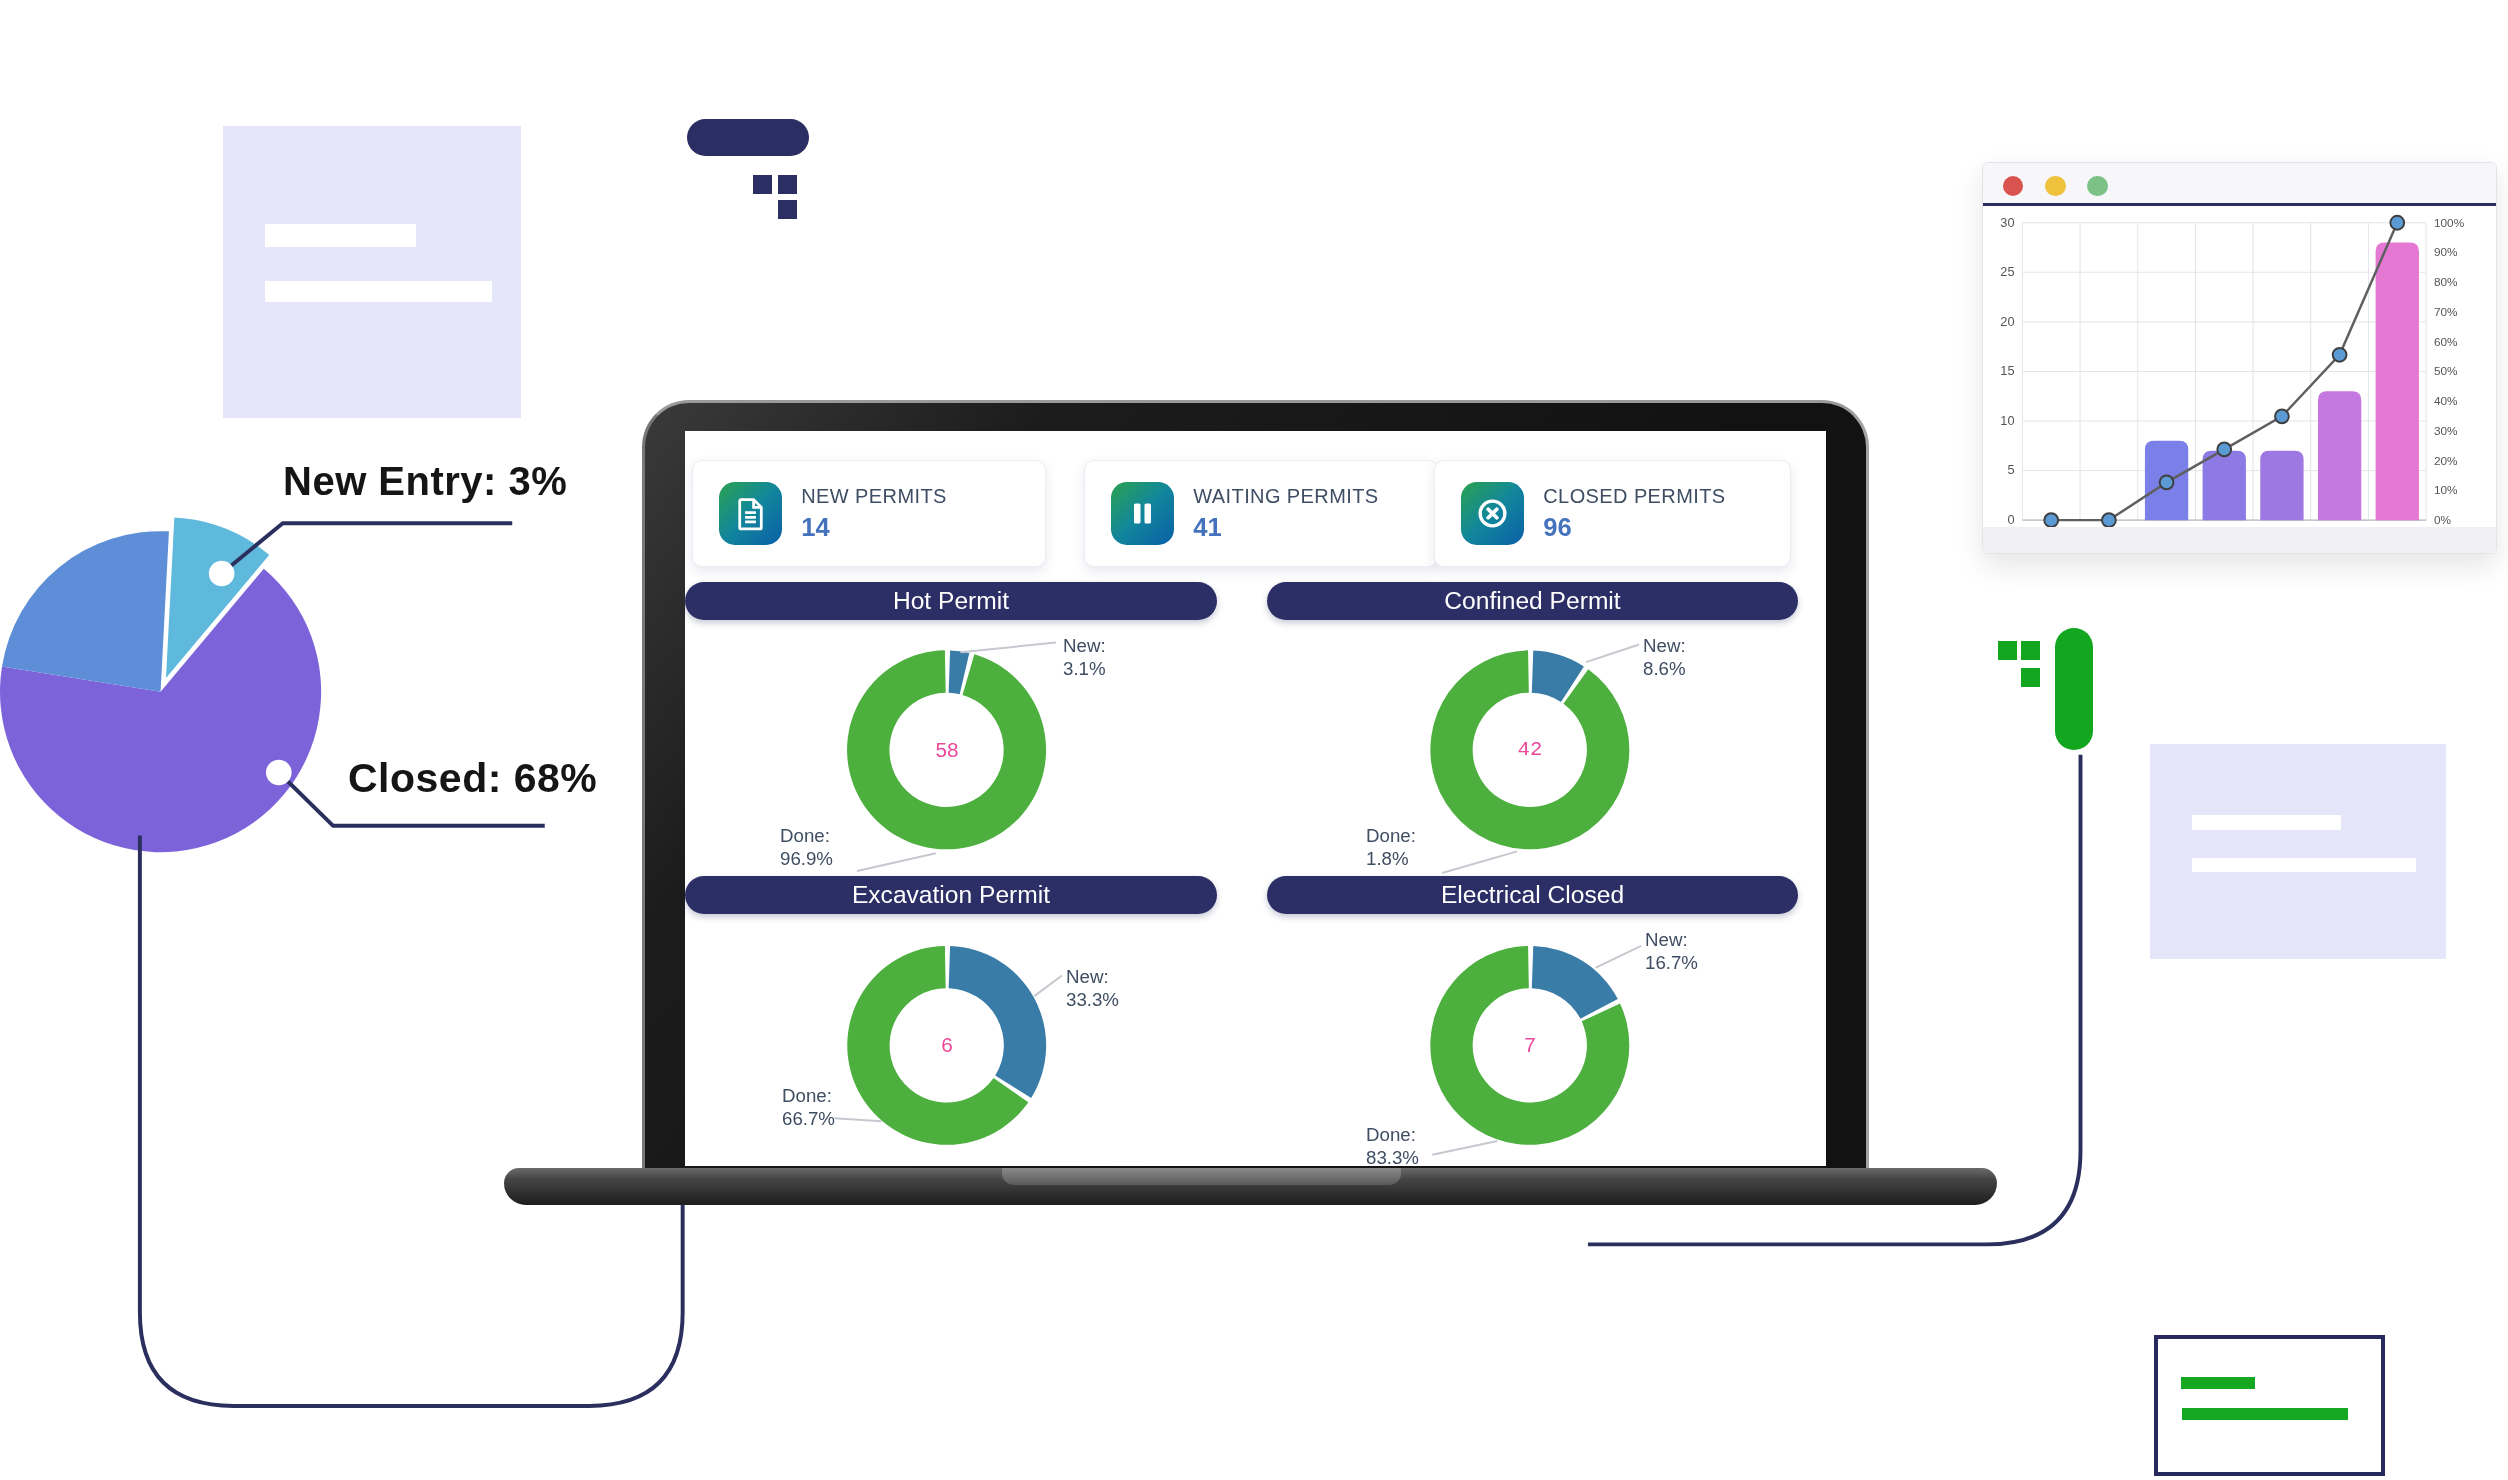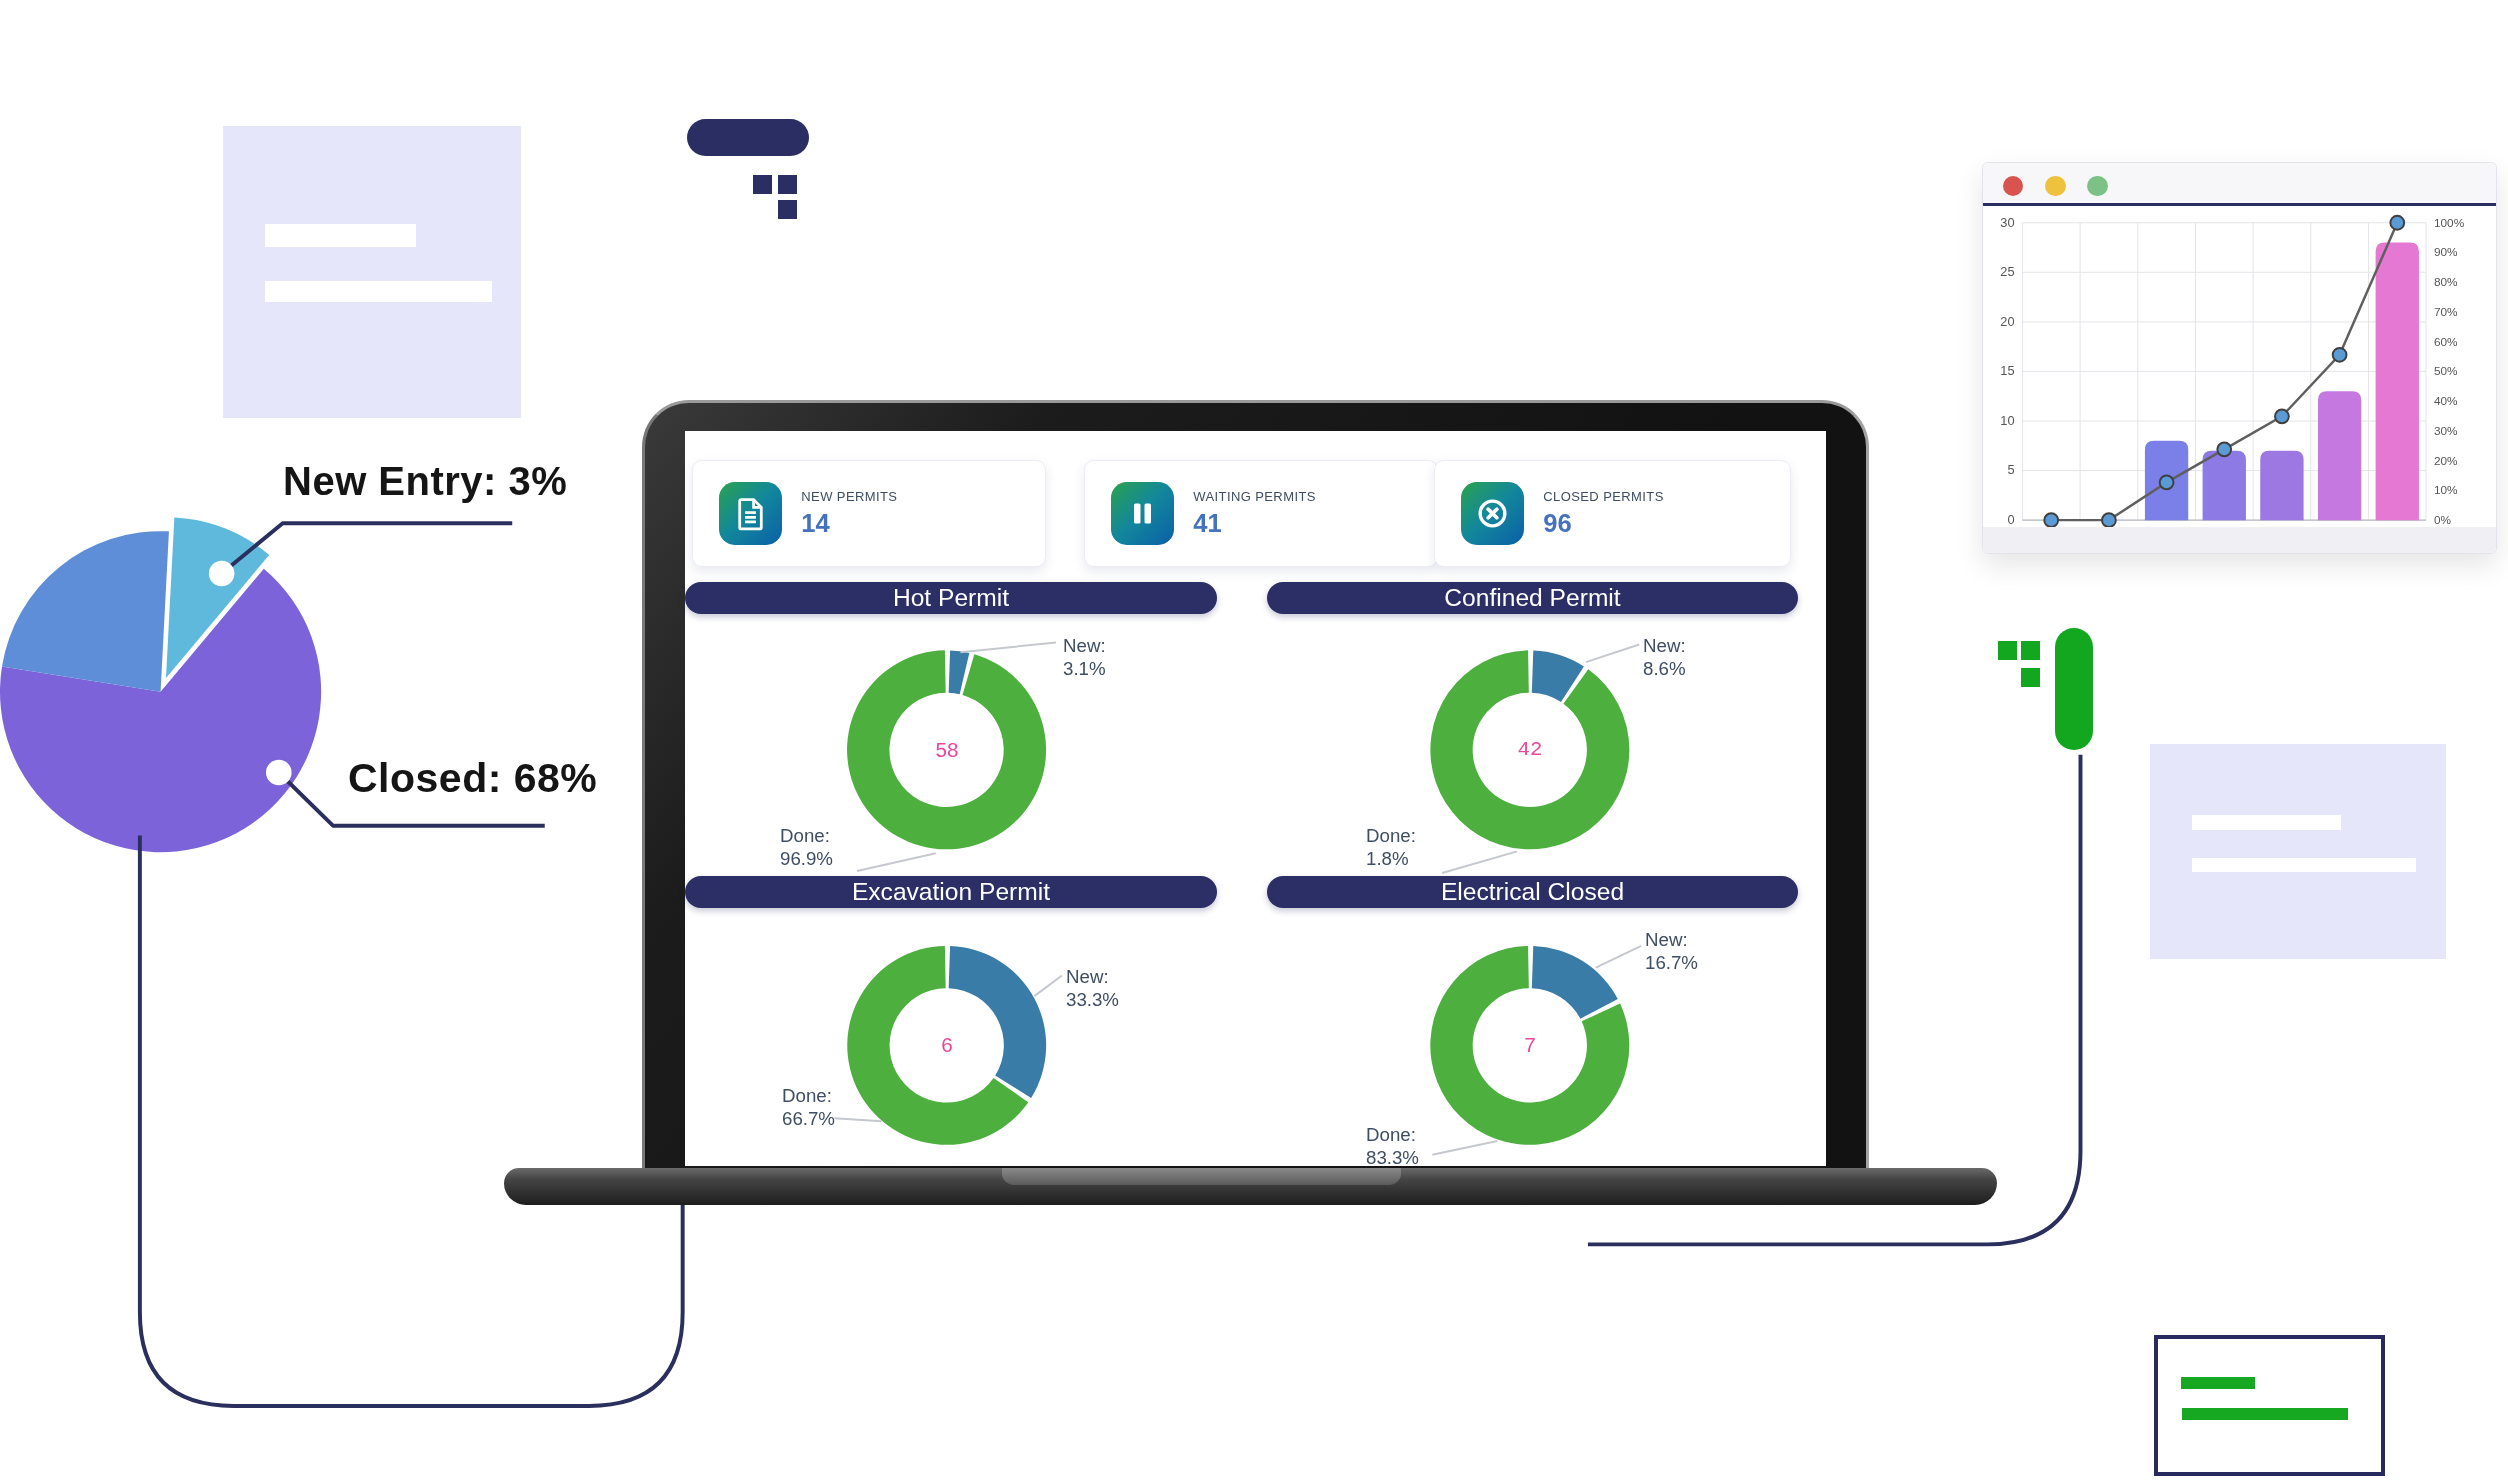--- a/index.html
+++ b/index.html
@@ -34,25 +34,25 @@
     background:linear-gradient(180deg,#8a8a8a,#5a5a5a);border-radius:0 0 11.8px 11.8px;}
 
   
   .stat-card{position:absolute;top:460px;height:105px;background:#fff;border:1px solid #ececf4;
     border-radius:9.9px;box-shadow:0 4.9px 11.8px rgba(40,50,100,.10);z-index:6;display:flex;align-items:center;}
   .stat-icon{width:63px;height:63px;margin-left:25.6px;border-radius:15.8px;flex:0 0 auto;
     background:linear-gradient(135deg,#2ba24f 0%,#12879b 48%,#0b5fa8 100%);
     display:flex;align-items:center;justify-content:center;}
   .stat-icon svg{width:37px;height:37px;}
   .stat-text{margin-left:19.7px;}
-  .stat-label{font-size:13px;color:#3e4d63;letter-spacing:0.4px;font-weight:500;}
+  .stat-label{font-size:20px;color:#3e4d63;letter-spacing:0.4px;font-weight:500;}
   .stat-value{font-size:25.6px;color:#4472bd;font-weight:700;margin-top:5.9px;}
 
   
-  .pill{position:absolute;height:32px;border-radius:21.7px;background:#2c2f66;color:#fff;z-index:6;
+  .pill{position:absolute;height:38px;border-radius:21.7px;background:#2c2f66;color:#fff;z-index:6;
     font-size:24.6px;display:flex;align-items:center;justify-content:center;box-shadow:0 3px 5.9px rgba(30,35,90,.25);}
 
   
   .donut-center{position:absolute;width:118px;text-align:center;font-size:20.7px;color:#ec4899;z-index:8;}
   .donut-label{position:absolute;font-size:18.7px;color:#3f4e63;line-height:1.25;z-index:8;white-space:nowrap;}
 
   
   #browser-window{position:absolute;left:1982px;top:162px;width:515px;height:392px;background:#fff;
     border:1px solid #e3e3ea;border-radius:5.9px;box-shadow:0 11.8px 27.6px rgba(0,0,0,.10);z-index:4;box-sizing:border-box;}
   #browser-titlebar{position:absolute;left:0;top:0;width:100%;height:43px;background:#f7f7fa;

